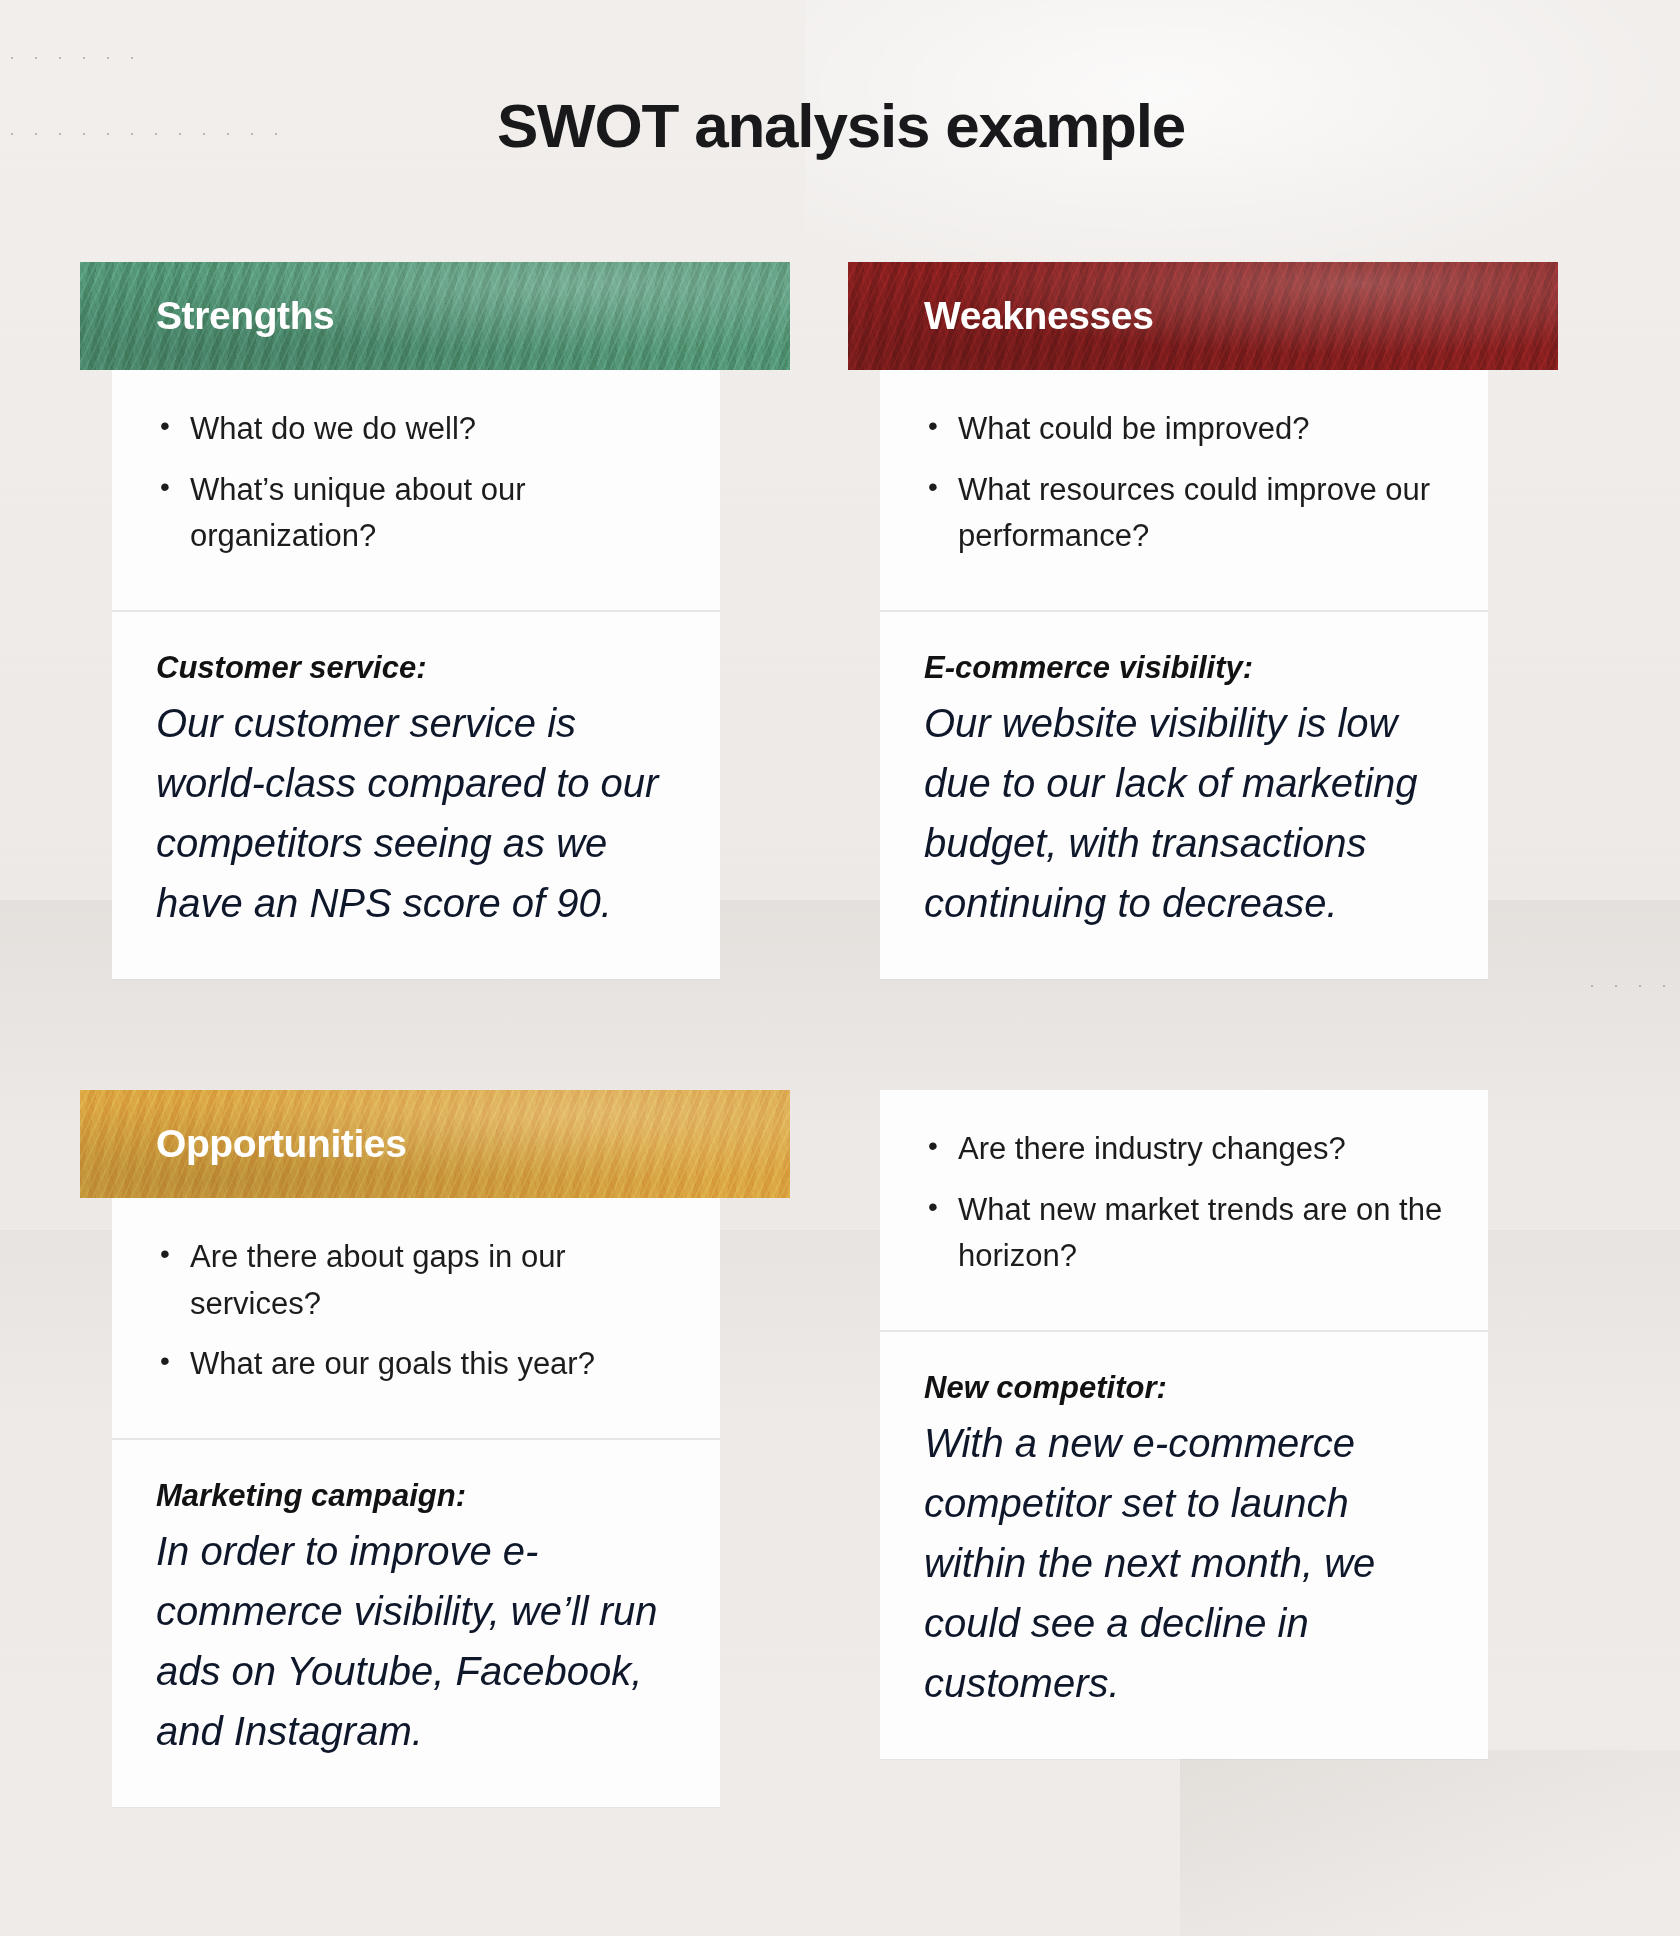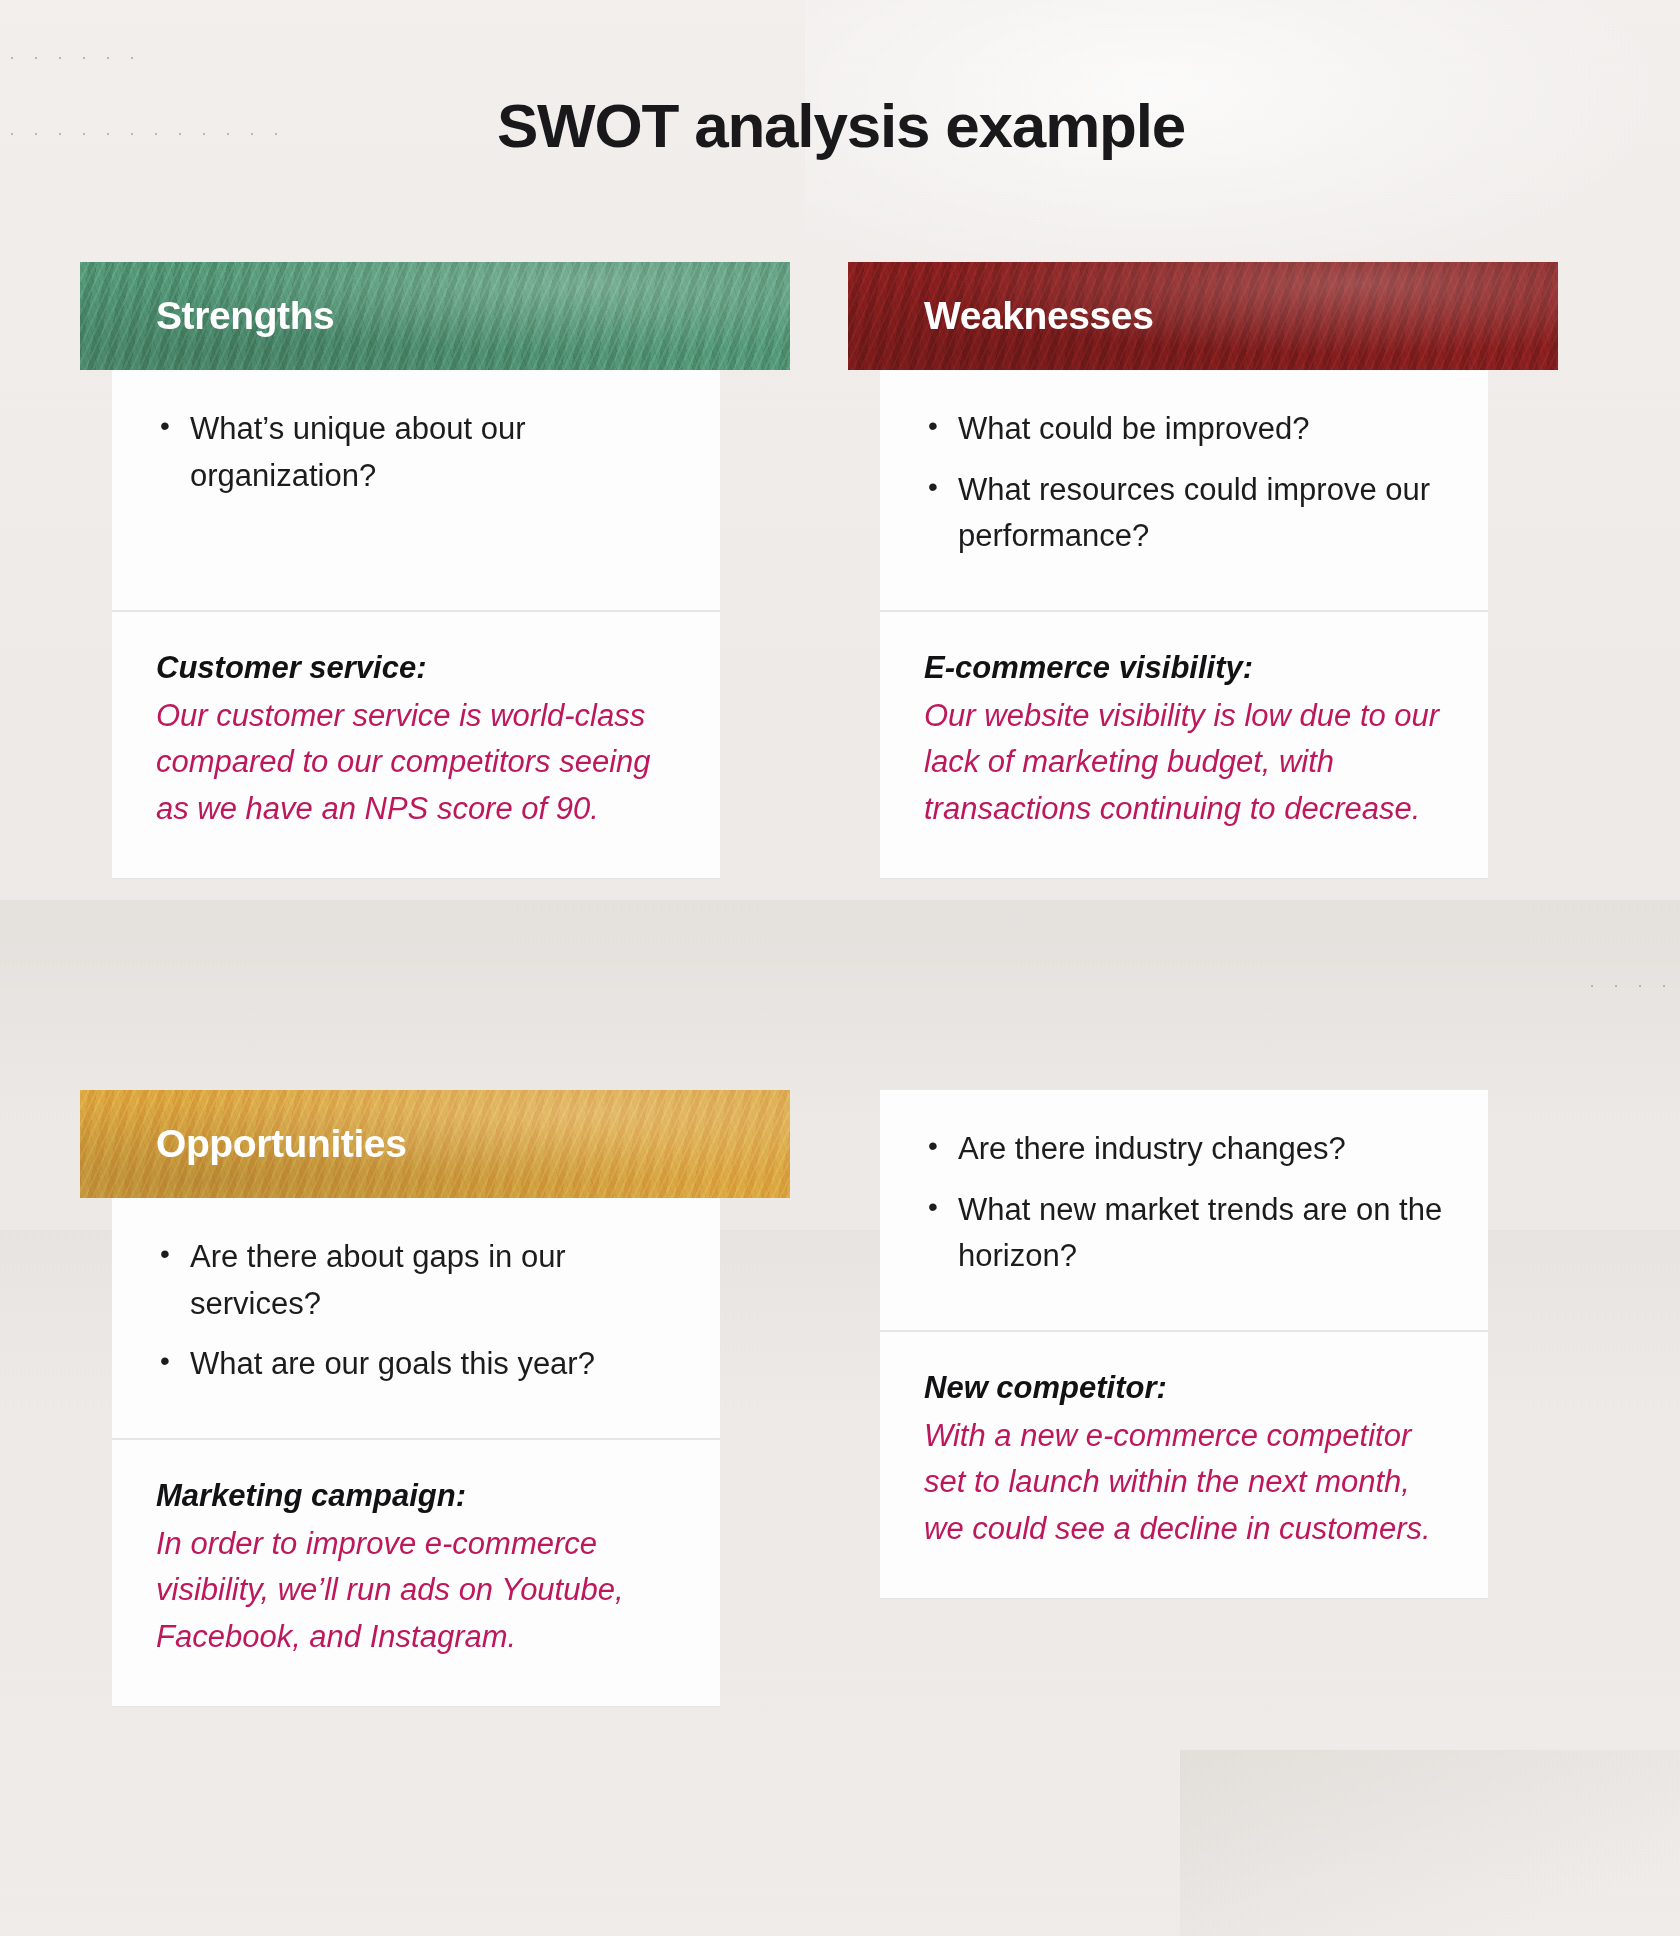--- a/index.html
+++ b/index.html
@@ -167,23 +167,23 @@
 
   .body-term {
     font-size:31px;
     font-weight:700;
     color:#121214;
     line-height:1.45;
     display:block;
     margin-bottom:2px;
   }
   .body-text {
-    font-size:31px;
+    font-size:40px;
     line-height:1.50;
-    color:#be185d;
+    color:#0f172a;
     display:block;
   }
 </style>
 </head>
 <body>
 
 <div class="bg-base"></div>
 <div class="bg-blotch blotch-a"></div>
 <div class="bg-blotch blotch-b"></div>
 <div class="bg-blotch blotch-c"></div>
@@ -203,20 +203,21 @@
 
       <div class="quad left">
         <div class="bar" id="bar-strengths" style="background-color: rgb(79, 144, 112);">
           <div class="bar-texture"></div>
           <div class="bar-sheen"></div>
           <span class="bar-label">Strengths</span>
         </div>
         <div class="card">
           <div class="card-top">
             <ul class="questions">
+              <li>What do we do well?</li>
               <li>What’s unique about our organization?</li>
             </ul>
           </div>
           <div class="divider"></div>
           <div class="card-bottom">
             <span class="body-term">Customer service:</span>
             <span class="body-text">Our customer service is world-class compared to our competitors seeing as we have an NPS score of 90.</span>
           </div>
         </div>
       </div>

